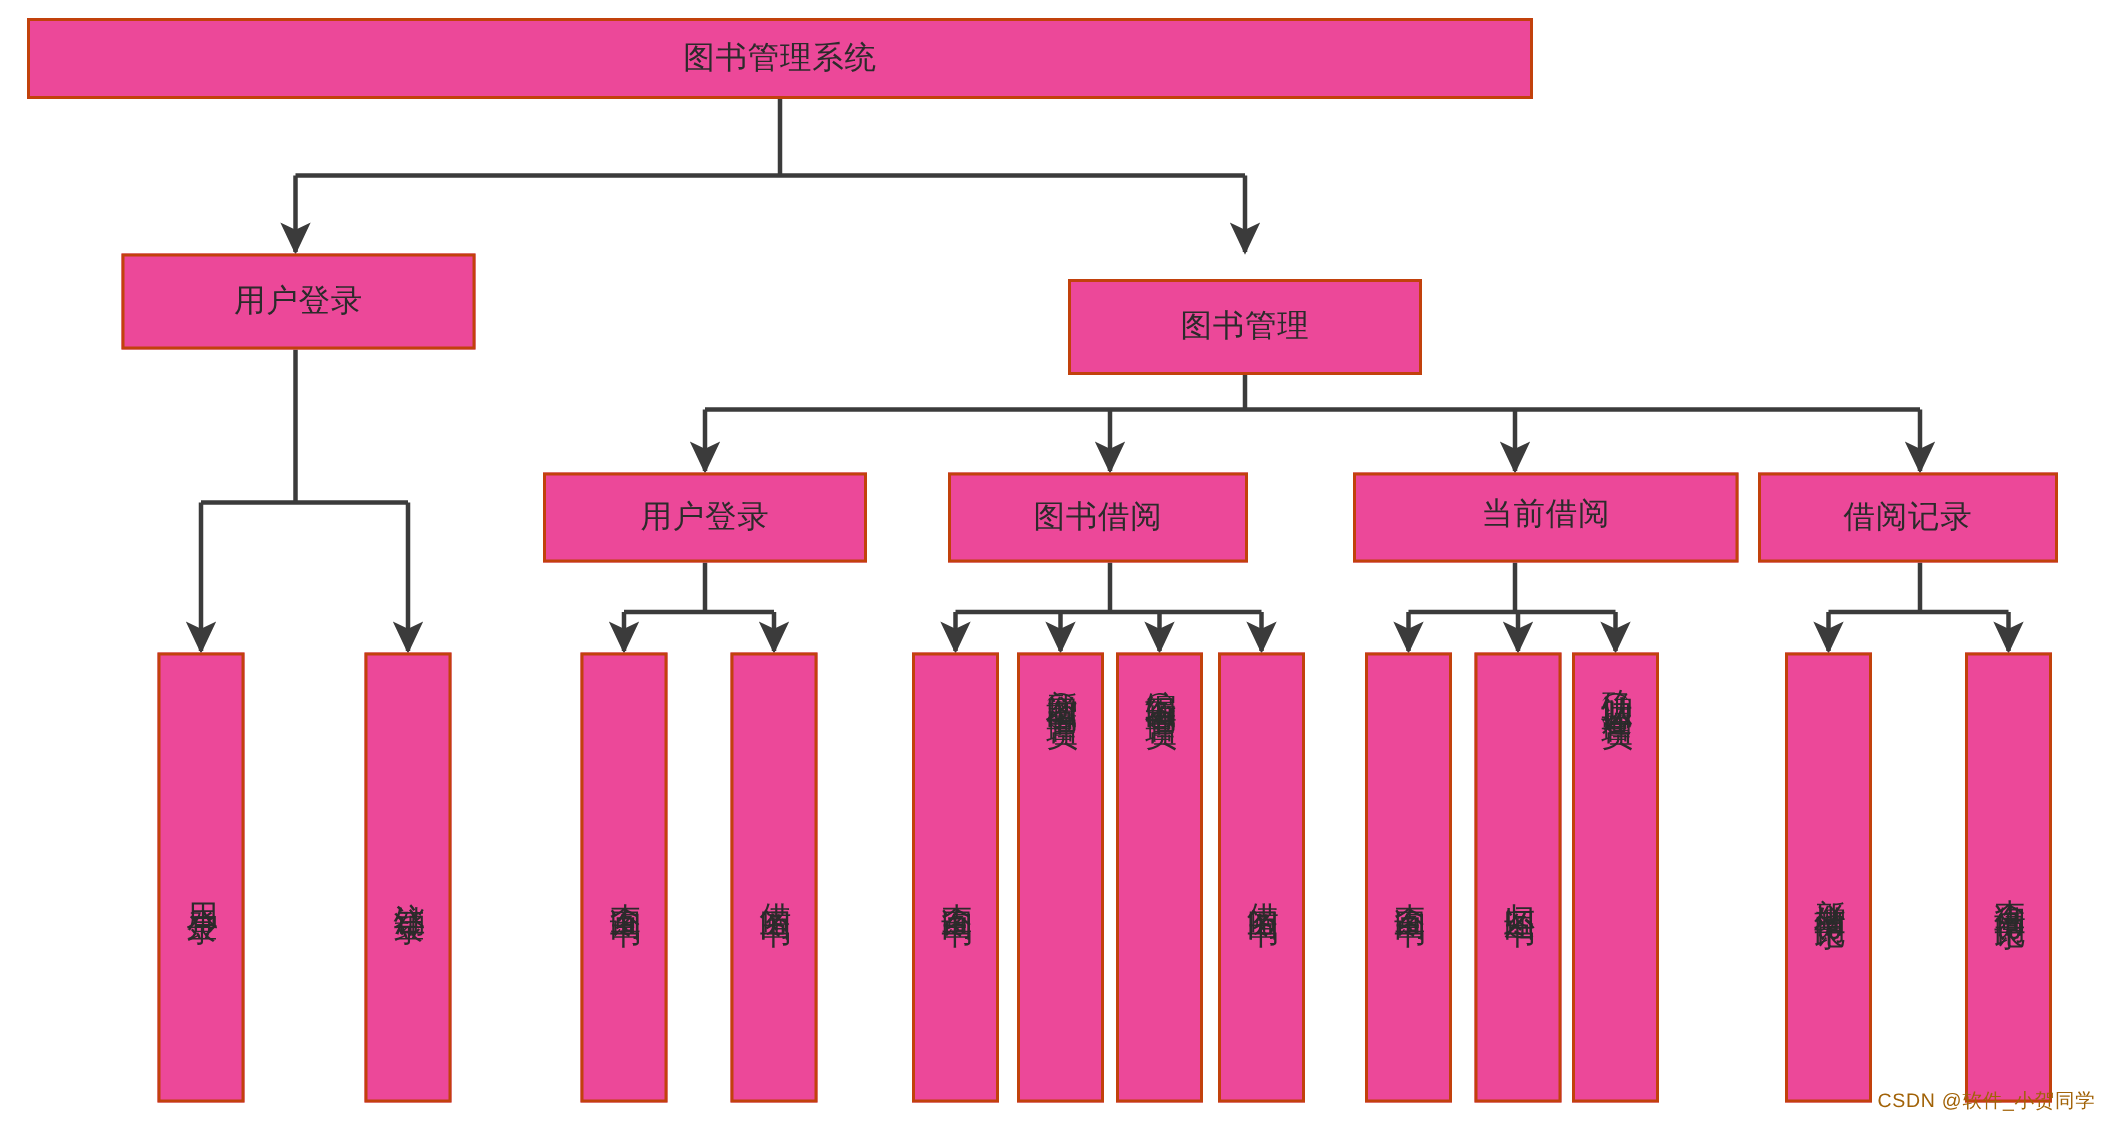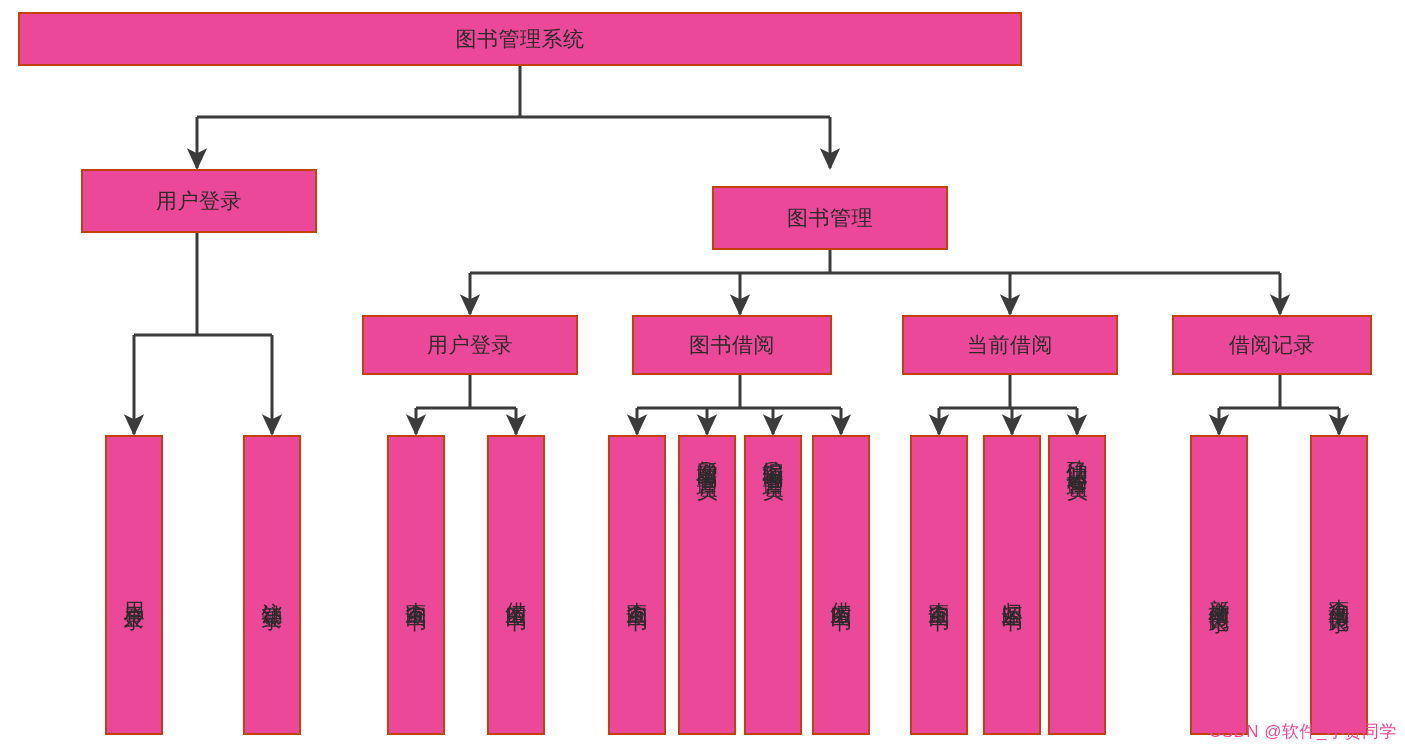--- a/index.html
+++ b/index.html
@@ -22,21 +22,21 @@
     writing-mode:vertical-rl;text-orientation:upright;
     align-items:center;justify-content:center;
     font-size:21px;letter-spacing:3px;
     padding:6px 0;white-space:normal;
   }
   .node-box.vertical.top-aligned .node-label{
     justify-content:flex-start;
   }
   #watermark{
     position:absolute;right:8px;bottom:4px;
-    color:#ec4899;font-size:17px;letter-spacing:.5px;
+    color:#a16207;font-size:13px;letter-spacing:.5px;
     white-space:nowrap;user-select:none;
   }
 </style>
 </head>
 <body>
 
 <svg id="canvas" viewBox="0 0 1405 747" xmlns="http://www.w3.org/2000/svg">
   <defs>
     <marker id="arrow" viewBox="0 0 12 12" refX="10.5" refY="6" markerWidth="7.5" markerHeight="7.5" orient="auto-start-reverse">
       <path d="M 0 0.6 L 11.5 6 L 0 11.4 L 2.6 6 Z" fill="#3b3b3b"></path>
@@ -102,21 +102,21 @@
     </div>
     <div class="node-box" style="left: 712px; top: 186px; width: 236px; height: 64px;">
       <span class="node-label">图书管理</span>
     </div>
     <div class="node-box" style="left: 362px; top: 315px; width: 216px; height: 60px;">
       <span class="node-label">用户登录</span>
     </div>
     <div class="node-box" style="left: 632px; top: 315px; width: 200px; height: 60px;">
       <span class="node-label">图书借阅</span>
     </div>
-    <div class="node-box" style="left: 902px; top: 315px; width: 216px; height: 60px;">
+    <div class="node-box" style="left: 902px; top: 315px; width: 257px; height: 60px; font-family: Liberation Mono, monospace;">
       <span class="node-label">当前借阅</span>
     </div>
     <div class="node-box" style="left: 1172px; top: 315px; width: 200px; height: 60px;">
       <span class="node-label">借阅记录</span>
     </div>
     <div class="node-box vertical" style="left: 105px; top: 435px; width: 58px; height: 300px;">
       <span class="node-label">用户登录</span>
     </div>
     <div class="node-box vertical" style="left: 243px; top: 435px; width: 58px; height: 300px;">
       <span class="node-label">注销登录</span>

